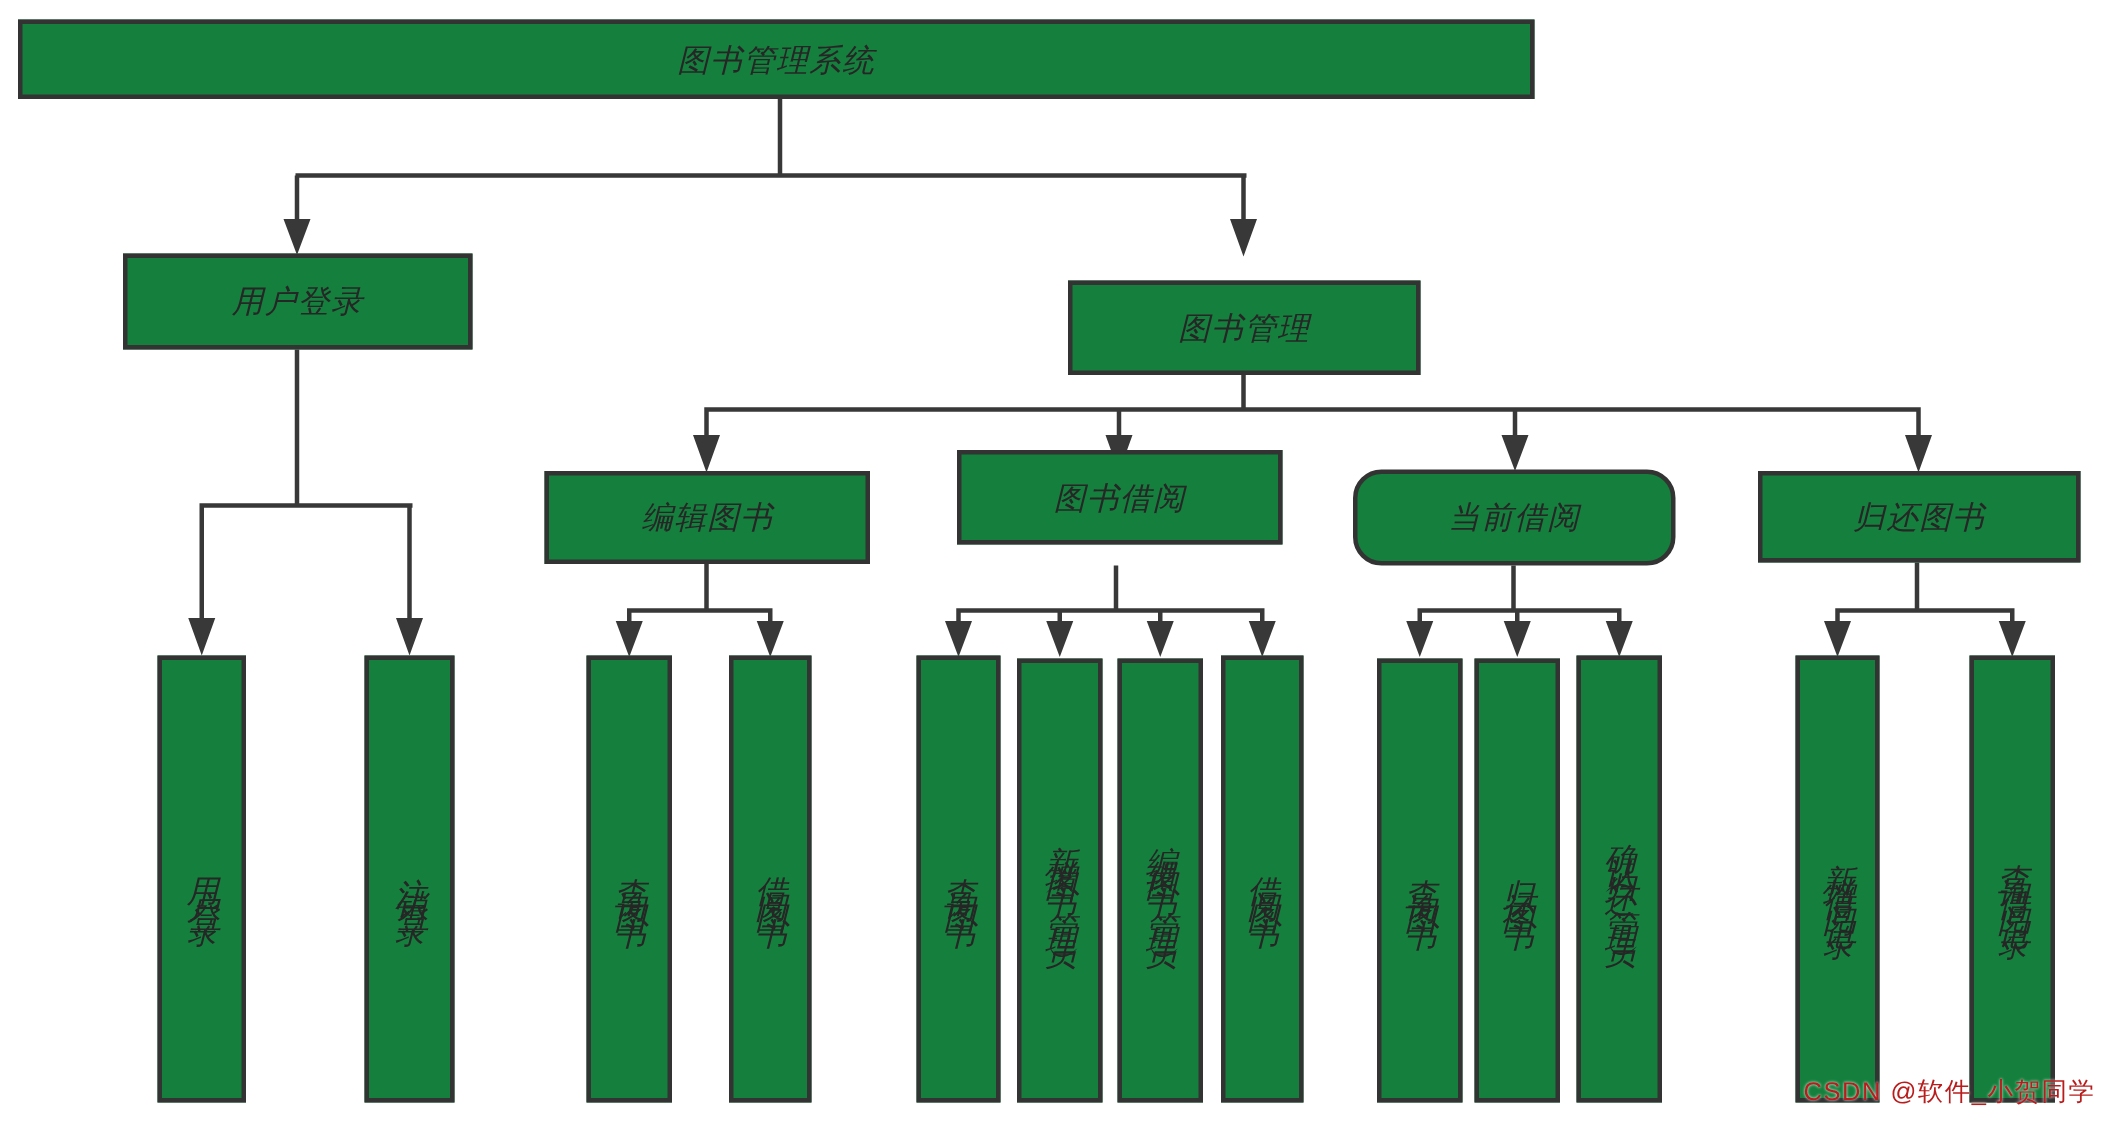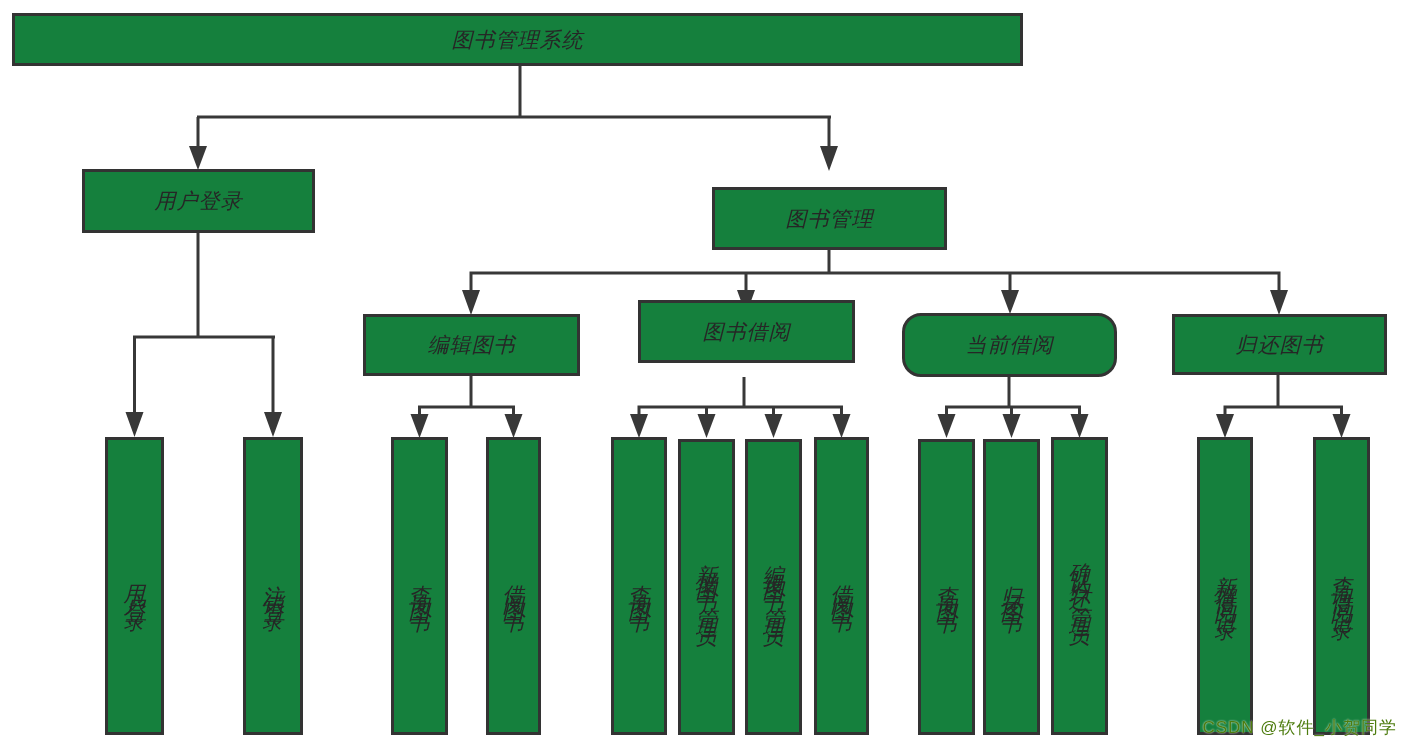--- a/index.html
+++ b/index.html
@@ -26,21 +26,21 @@
     text-orientation:mixed;
     font-size:21px;
     letter-spacing:9px;
     line-height:1;
     color:#262626;
   }
   .watermark{
     position:absolute;
     right:8px;top:716px;
     font-size:17px;
-    color:#4d7c0f;
+    color:#b91c1c;
     letter-spacing:1px;
     text-shadow:0 0 2px #ffffff;
     white-space:nowrap;
   }
 </style>
 </head>
 <body>
 
 <div class="canvas">
 

